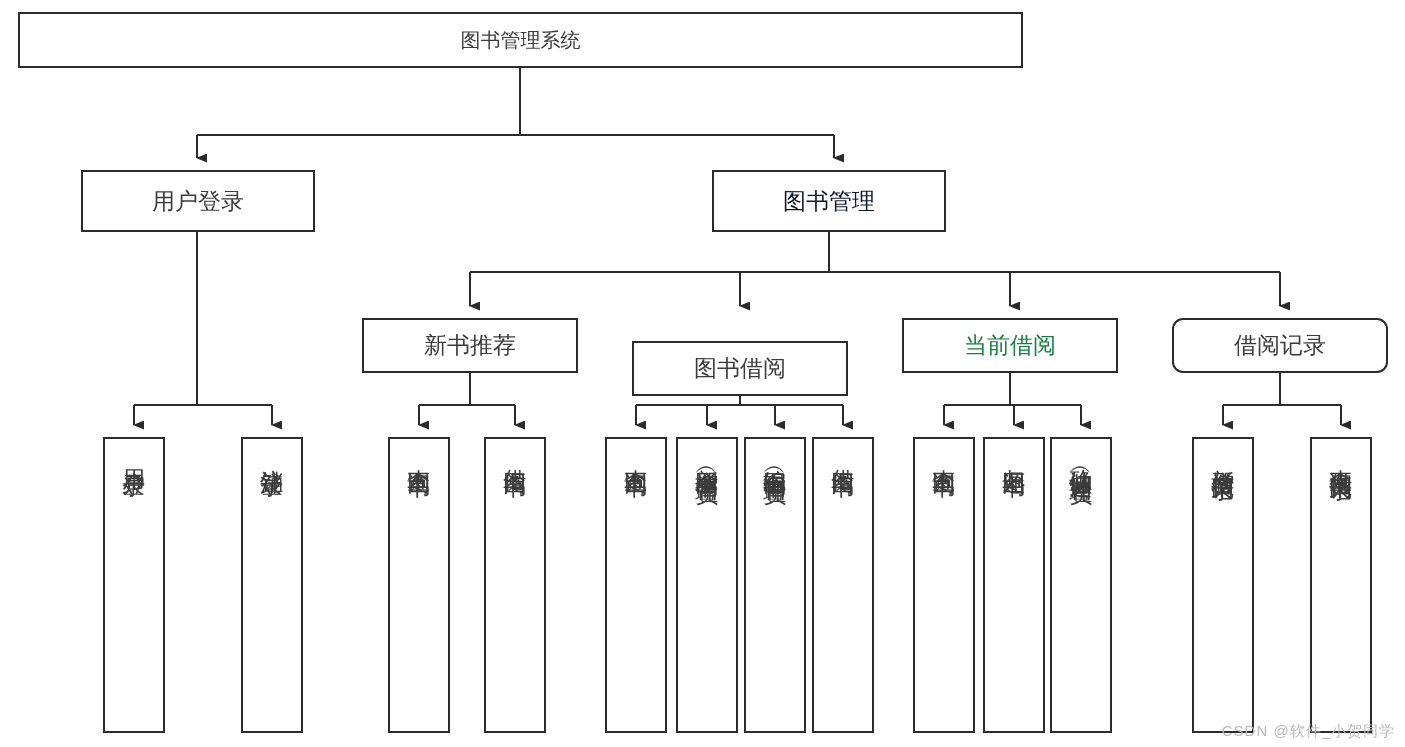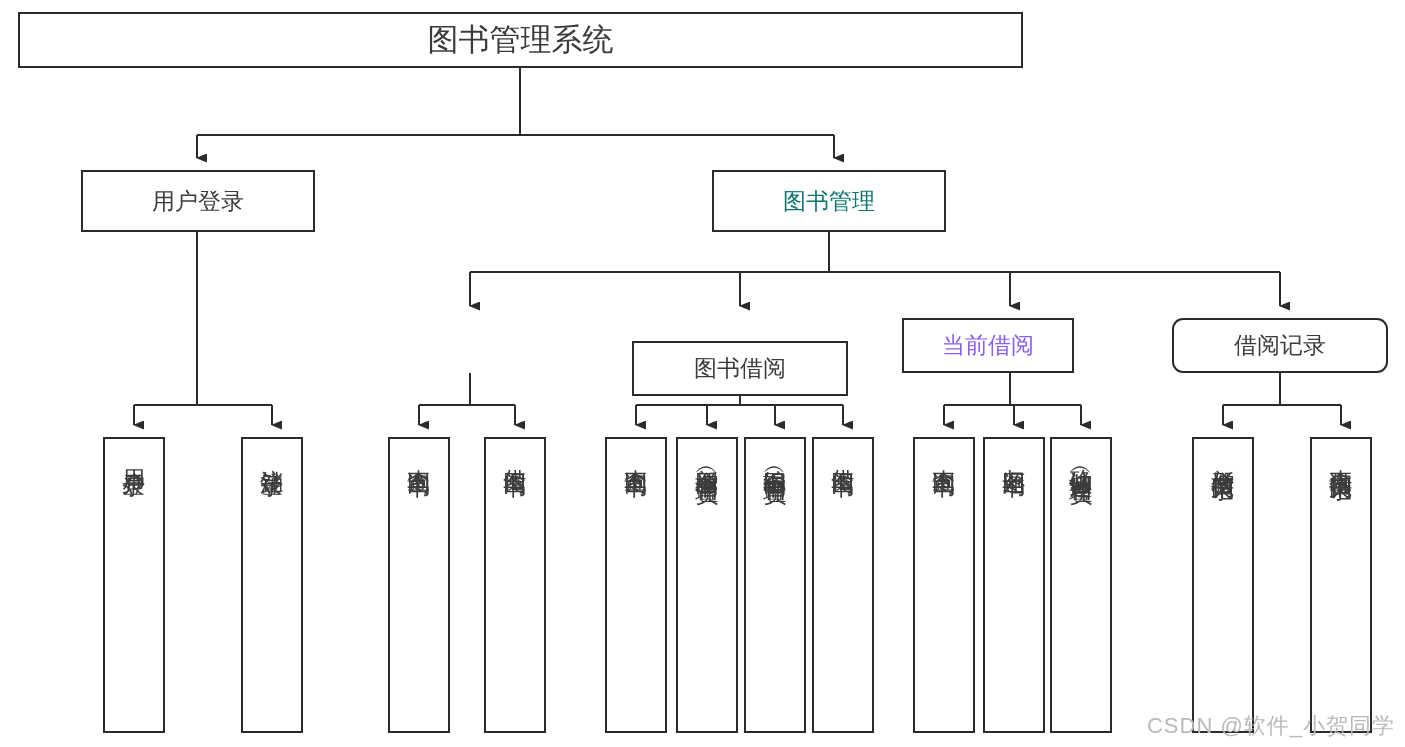--- a/index.html
+++ b/index.html
@@ -17,42 +17,42 @@
     position:absolute;
     box-sizing:border-box;
     background:#ffffff;
     border:2px solid #2b2b2b;
     display:flex;
     align-items:center;
     justify-content:center;
     color:#3b3b3b;
     z-index:2;
   }
-  .node.root{font-size:31px;text-align:right;}
+  .node.root{font-size:20px;text-align:right;}
   .node.lvl2{font-size:23px;}
   .node.lvl3{font-size:23px;}
   .node.leaf{
     font-size:23px;
     align-items:flex-start;
     justify-content:center;
     padding-top:12px;
   }
   .vtext{
     writing-mode:vertical-rl;
     text-orientation:upright;
     line-height:1.06;
     letter-spacing:2px;
     white-space:nowrap;
     color:#3b3b3b;
   }
   .watermark{
     position:absolute;
     right:10px;
     bottom:6px;
-    font-size:22px;
+    font-size:15px;
     color:#b9b9b9;
     letter-spacing:1px;
     z-index:5;
     white-space:nowrap;
   }
 </style>
 </head>
 <body style="background: rgb(255, 255, 255);">
 
 <div id="stage">
@@ -107,28 +107,31 @@
     </g>
   </svg>
 
   <div class="node root" id="n-root" style="left: 18px; top: 12px; width: 1005px; height: 56px; border-color: rgb(43, 43, 43); background: rgb(255, 255, 255); color: rgb(59, 59, 59);">
     <span>图书管理系统</span>
   </div>
 
   <div class="node lvl2" id="n-l2-0" style="left: 81px; top: 170px; width: 234px; height: 62px; border-color: rgb(43, 43, 43); background: rgb(255, 255, 255); color: rgb(59, 59, 59);">
     <span>用户登录</span>
   </div>
-  <div class="node lvl2" id="n-l2-1" style="left: 712px; top: 170px; width: 234px; height: 62px; border-color: rgb(43, 43, 43); background: rgb(255, 255, 255); color: #0f766e;">
+  <div class="node lvl2" id="n-l2-1" style="left: 712px; top: 170px; width: 234px; height: 62px; border-color: rgb(43, 43, 43); background: rgb(255, 255, 255); color: #0f172a;">
     <span>图书管理</span>
   </div>
 
+  <div class="node lvl3" id="n-l3-0" style="left: 362px; top: 318px; width: 216px; height: 55px; border-color: rgb(43, 43, 43); background: rgb(255, 255, 255); color: rgb(59, 59, 59);">
+    <span>新书推荐</span>
+  </div>
   <div class="node lvl3" id="n-l3-1" style="left: 632px; top: 318px; width: 216px; height: 55px; border-color: rgb(43, 43, 43); background: rgb(255, 255, 255); color: rgb(59, 59, 59); margin-top: 23px;">
     <span>图书借阅</span>
   </div>
-  <div class="node lvl3" id="n-l3-2" style="left: 902px; top: 318px; width: 172px; height: 55px; border-color: rgb(43, 43, 43); background: rgb(255, 255, 255); color: #8b5cf6;">
+  <div class="node lvl3" id="n-l3-2" style="left: 902px; top: 318px; width: 216px; height: 55px; border-color: rgb(43, 43, 43); background: rgb(255, 255, 255); color: #15803d;">
     <span>当前借阅</span>
   </div>
   <div class="node lvl3" id="n-l3-3" style="left: 1172px; top: 318px; width: 216px; height: 55px; border-color: rgb(43, 43, 43); background: rgb(255, 255, 255); color: rgb(59, 59, 59); border-radius: 11px;">
     <span>借阅记录</span>
   </div>
 
   <div class="node leaf" id="n-lf-0" style="left: 103px; top: 437px; width: 62px; height: 296px; border-color: rgb(43, 43, 43); background: rgb(255, 255, 255); color: rgb(59, 59, 59);">
     <span class="vtext">用户登录</span>
   </div>
   <div class="node leaf" id="n-lf-1" style="left: 241px; top: 437px; width: 62px; height: 296px; border-color: rgb(43, 43, 43); background: rgb(255, 255, 255); color: rgb(59, 59, 59);">

